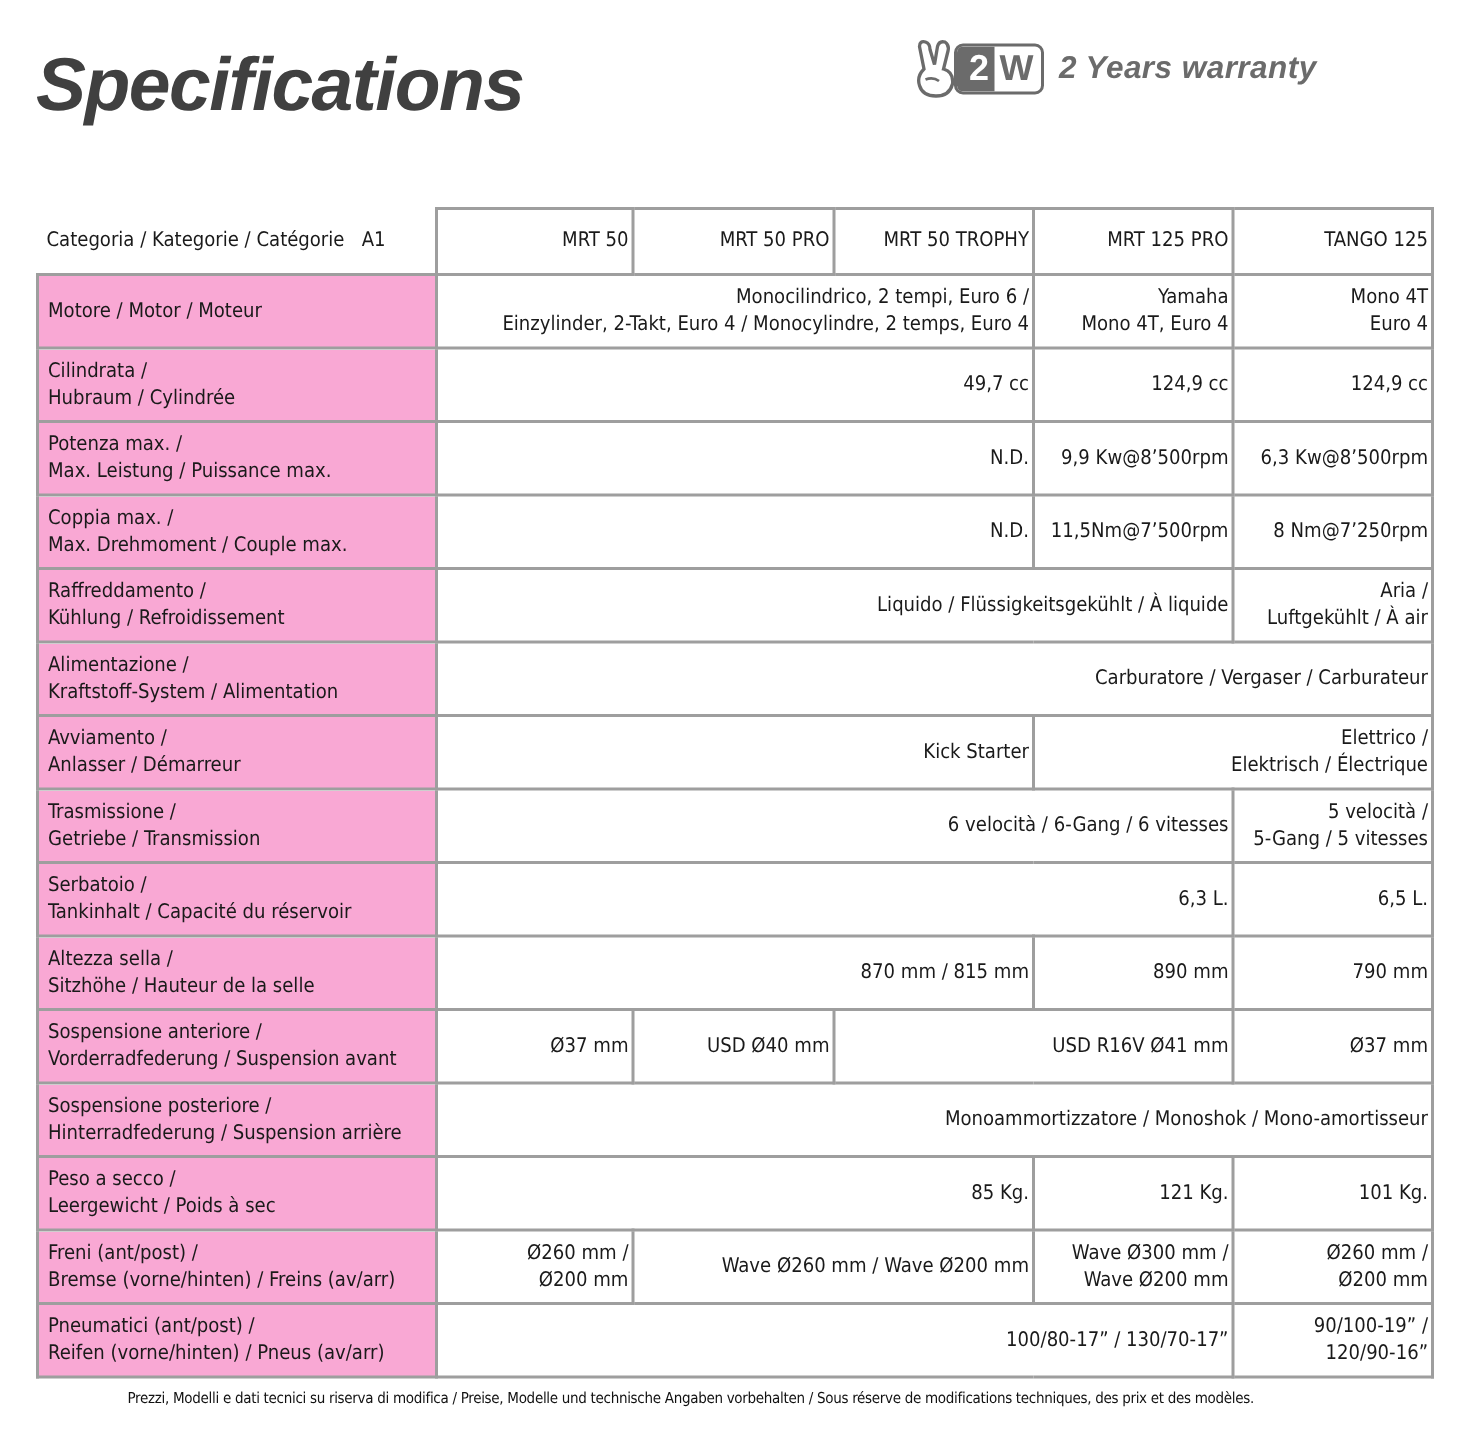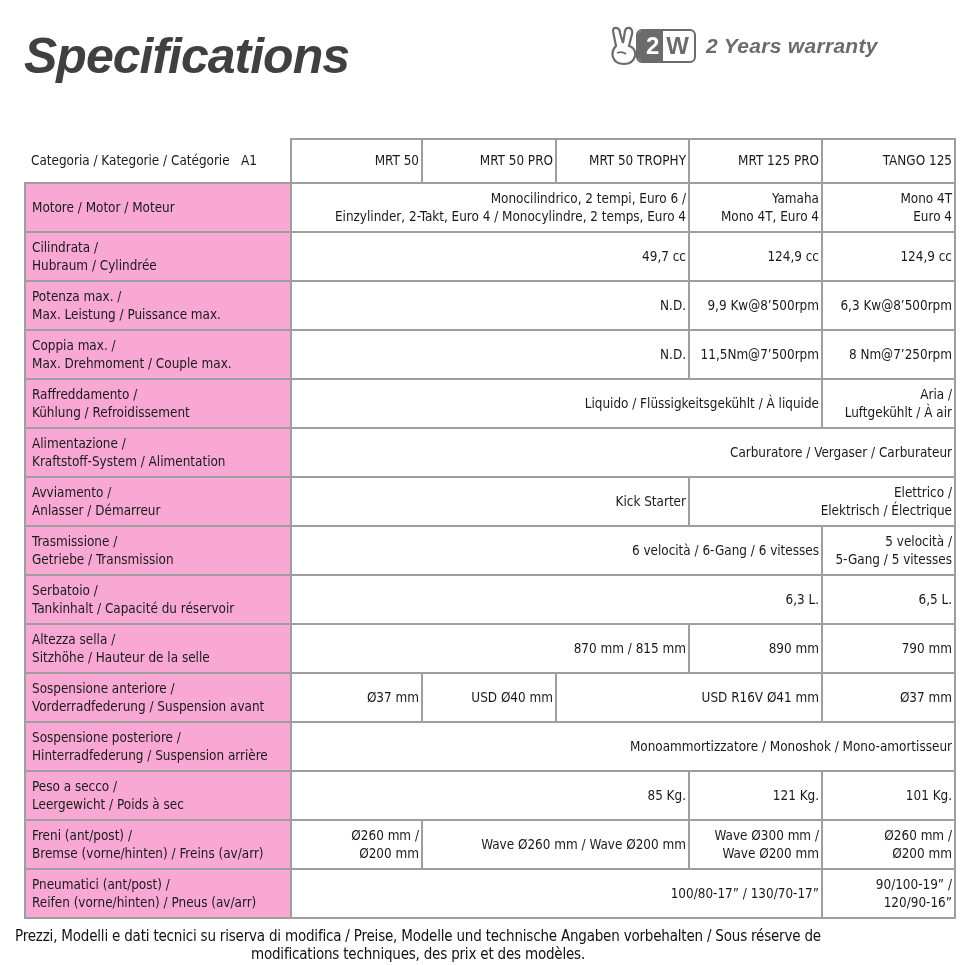--- a/index.html
+++ b/index.html
@@ -14,21 +14,21 @@
   .warranty-text { font-family:"Liberation Sans",sans-serif; font-weight:bold; font-style:italic; font-size:21px; color:#6b6b6b; margin-left:10px; letter-spacing:0.3px; }
 
   table.spec { position:absolute; left:24px; top:138px; border-collapse:collapse; table-layout:fixed; width:930px; }
   table.spec td { border:2px solid #9e9e9e; font-size:13.4px; line-height:18px; text-align:right; vertical-align:middle; padding:0 2px; white-space:nowrap; overflow:hidden; }
   table.spec tr { height:49px; }
   table.spec tr.head { height:44px; }
   td.cat { border-left:none !important; border-top:none !important; text-align:left !important; padding-left:6px !important; font-size:13.4px; }
   td.label { background:#f9a8d4; text-align:left !important; padding-left:6px !important; }
   td.label span { display:block; }
   td span.l { display:block; }
-  .footer { position:absolute; left:0; width:836px; top:927px; text-align:center; font-size:15px; color:#111; font-family:"DejaVu Sans Condensed","DejaVu Sans",sans-serif; letter-spacing:-0.2px; }
+  .footer { position:absolute; left:0; width:836px; top:927px; text-align:right; font-size:10px; color:#111; font-family:"DejaVu Sans Condensed","DejaVu Sans",sans-serif; letter-spacing:-0.2px; }
 </style>
 </head>
 <body>
 
 <div class="title">Specifications</div>
 
 <div class="warranty">
   <div class="logo">
     <svg class="hand" viewBox="0 0 34 40">
       <path d="M8 20 L5 5 Q5 1 9 2 Q12 3 12 7 L15 17 L17 5 Q18 1 22 2 Q25 4 24 8 L21 20 Q28 22 27 30 Q25 38 16 38 Q7 38 5 31 Q3 25 8 20 Z" fill="#fff" stroke="#6b6b6b" stroke-width="2.2"></path>

